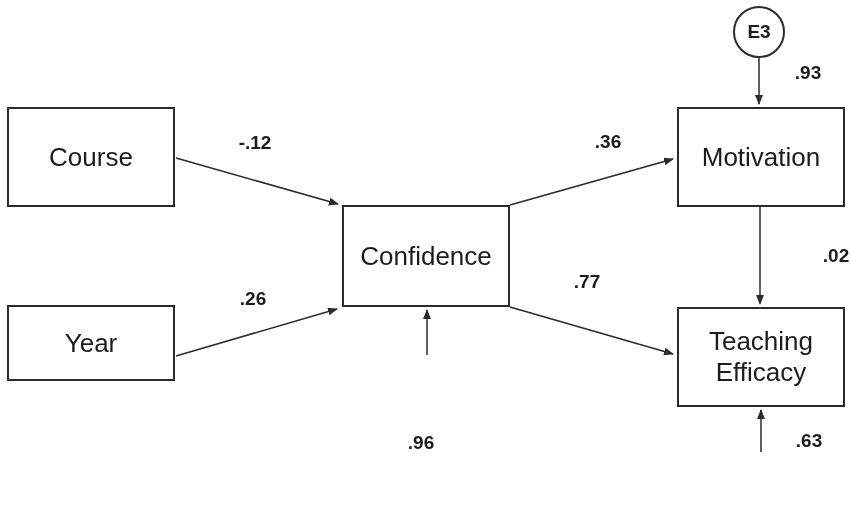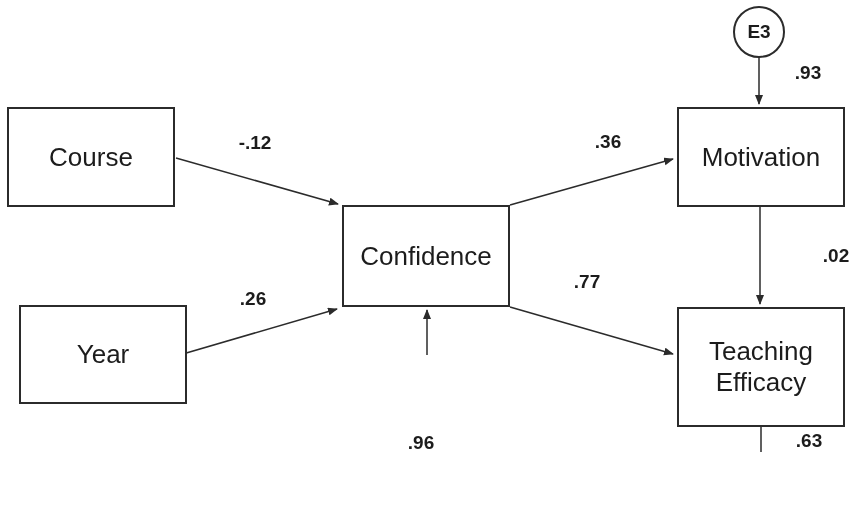--- a/index.html
+++ b/index.html
@@ -76,33 +76,33 @@
     <line x1="759" y1="57" x2="759" y2="104" stroke="#2b2b2b" stroke-width="1.5" marker-end="url(#arrowhead)"></line>
     <line x1="760" y1="207" x2="760" y2="304" stroke="#2b2b2b" stroke-width="1.5" marker-end="url(#arrowhead)"></line>
     <line x1="427" y1="355" x2="427" y2="310" stroke="#2b2b2b" stroke-width="1.5" marker-end="url(#arrowhead)"></line>
     <line x1="761" y1="452" x2="761" y2="410" stroke="#2b2b2b" stroke-width="1.5" marker-end="url(#arrowhead)"></line>
   </svg>
 
   <div class="node-box" style="left:7px; top:107px; width:168px; height:100px;">
     <span>Course</span>
   </div>
 
-  <div class="node-box" style="left:19px; top:305px; width:168px; height:99px;">
+  <div class="node-box" style="left:7px; top:305px; width:168px; height:76px;">
     <span>Year</span>
   </div>
 
   <div class="node-box" style="left:342px; top:205px; width:168px; height:102px;">
     <span>Confidence</span>
   </div>
 
   <div class="node-box" style="left:677px; top:107px; width:168px; height:100px;">
     <span>Motivation</span>
   </div>
 
-  <div class="node-box" style="left:677px; top:307px; width:168px; height:120px;">
+  <div class="node-box" style="left:677px; top:307px; width:168px; height:100px;">
     <span>Teaching Efficacy</span>
   </div>
 
   <div class="node-circle" style="left:733px; top:6px; width:52px; height:52px;">
     <span>E3</span>
   </div>
 
 
 
   <div class="coef" style="left:255px; top:143px;">-.12</div>

